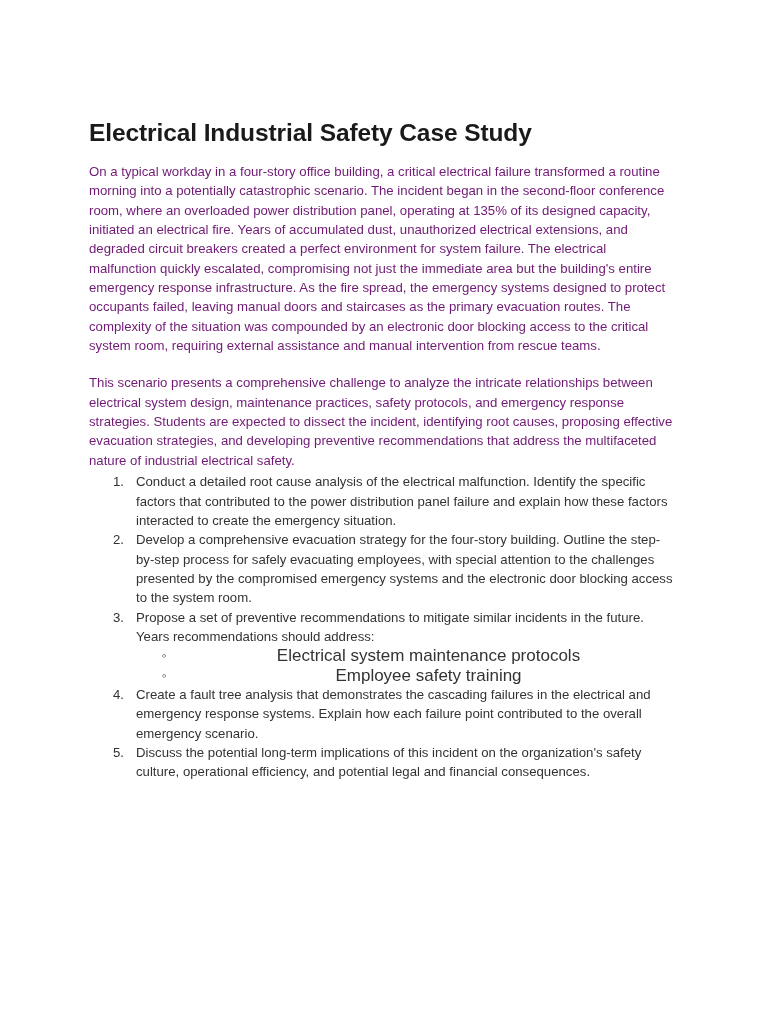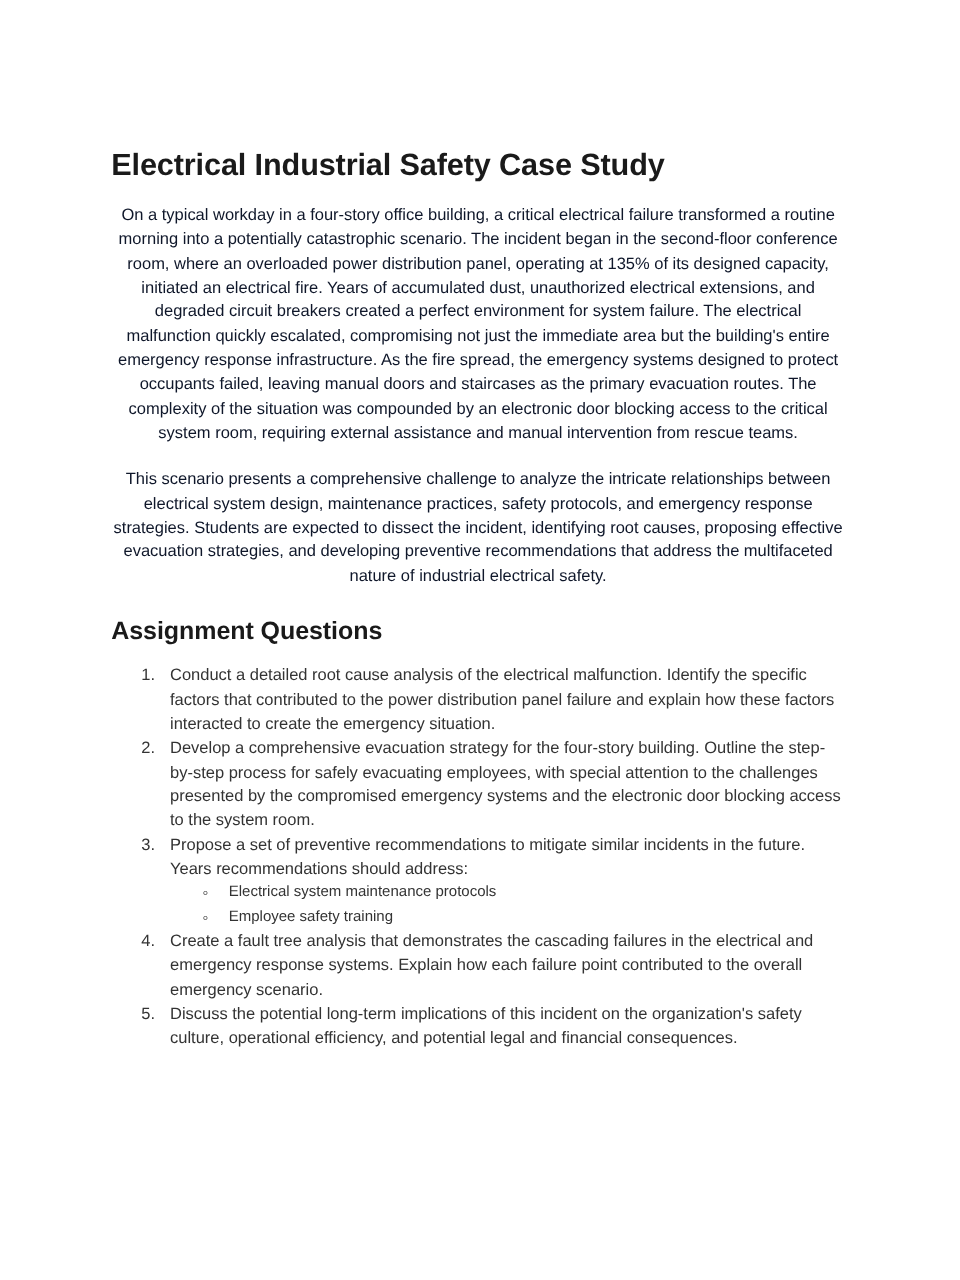--- a/index.html
+++ b/index.html
@@ -34,22 +34,22 @@
     line-height: 25px;
     font-weight: bold;
     color: #1a1a1a;
     margin: 23px 0 12px 0;
     letter-spacing: -0.05px;
   }
   .body-para {
     font-size: 13.2px;
     line-height: 19.35px;
     margin: 0 0 18px 0;
-    text-align: center;
-    color: #0f172a;
+    text-align: left;
+    color: #701a75;
   }
   .body-para:last-of-type { margin-bottom: 0; }
 
   ol.q-list {
     margin: 2px;
     padding: 0 0 0 45px;
     list-style: none;
     counter-reset: qcount;
   }
   ol.q-list > li {
@@ -73,44 +73,44 @@
     display: block;
     position: relative;
   }
   ul.sub-list {
     margin: 0;
     padding: 0 0 0 47px;
     list-style: none;
   }
   ul.sub-list > li {
     position: relative;
-    font-size: 12px;
+    font-size: 17px;
     line-height: 19.35px;
     color: #333333;
+    text-align: center;
   }
   ul.sub-list > li::before {
     content: "\25E6";
     position: absolute;
     left: -21px;
     color: #333333;
     font-size: 13.2px;
   }
 </style>
 </head>
 <body>
 
 <div class="page">
 
   <h1 class="doc-title">Electrical Industrial Safety Case Study</h1>
 
   <p class="body-para">On a typical workday in a four-story office building, a critical electrical failure transformed a routine morning into a potentially catastrophic scenario. The incident began in the second-floor conference room, where an overloaded power distribution panel, operating at 135% of its designed capacity, initiated an electrical fire. Years of accumulated dust, unauthorized electrical extensions, and degraded circuit breakers created a perfect environment for system failure. The electrical malfunction quickly escalated, compromising not just the immediate area but the building's entire emergency response infrastructure. As the fire spread, the emergency systems designed to protect occupants failed, leaving manual doors and staircases as the primary evacuation routes. The complexity of the situation was compounded by an electronic door blocking access to the critical system room, requiring external assistance and manual intervention from rescue teams.</p>
 
   <p class="body-para">This scenario presents a comprehensive challenge to analyze the intricate relationships between electrical system design, maintenance practices, safety protocols, and emergency response strategies. Students are expected to dissect the incident, identifying root causes, proposing effective evacuation strategies, and developing preventive recommendations that address the multifaceted nature of industrial electrical safety.</p>
 
-  <h2 class="section-heading">Assignment Questions</h2>
 
   <ol class="q-list">
 
     <li>
       <span class="q-text">Conduct a detailed root cause analysis of the electrical malfunction. Identify the specific factors that contributed to the power distribution panel failure and explain how these factors interacted to create the emergency situation.</span>
     </li>
 
     <li>
       <span class="q-text">Develop a comprehensive evacuation strategy for the four-story building. Outline the step-by-step process for safely evacuating employees, with special attention to the challenges presented by the compromised emergency systems and the electronic door blocking access to the system room.</span>
     </li>

